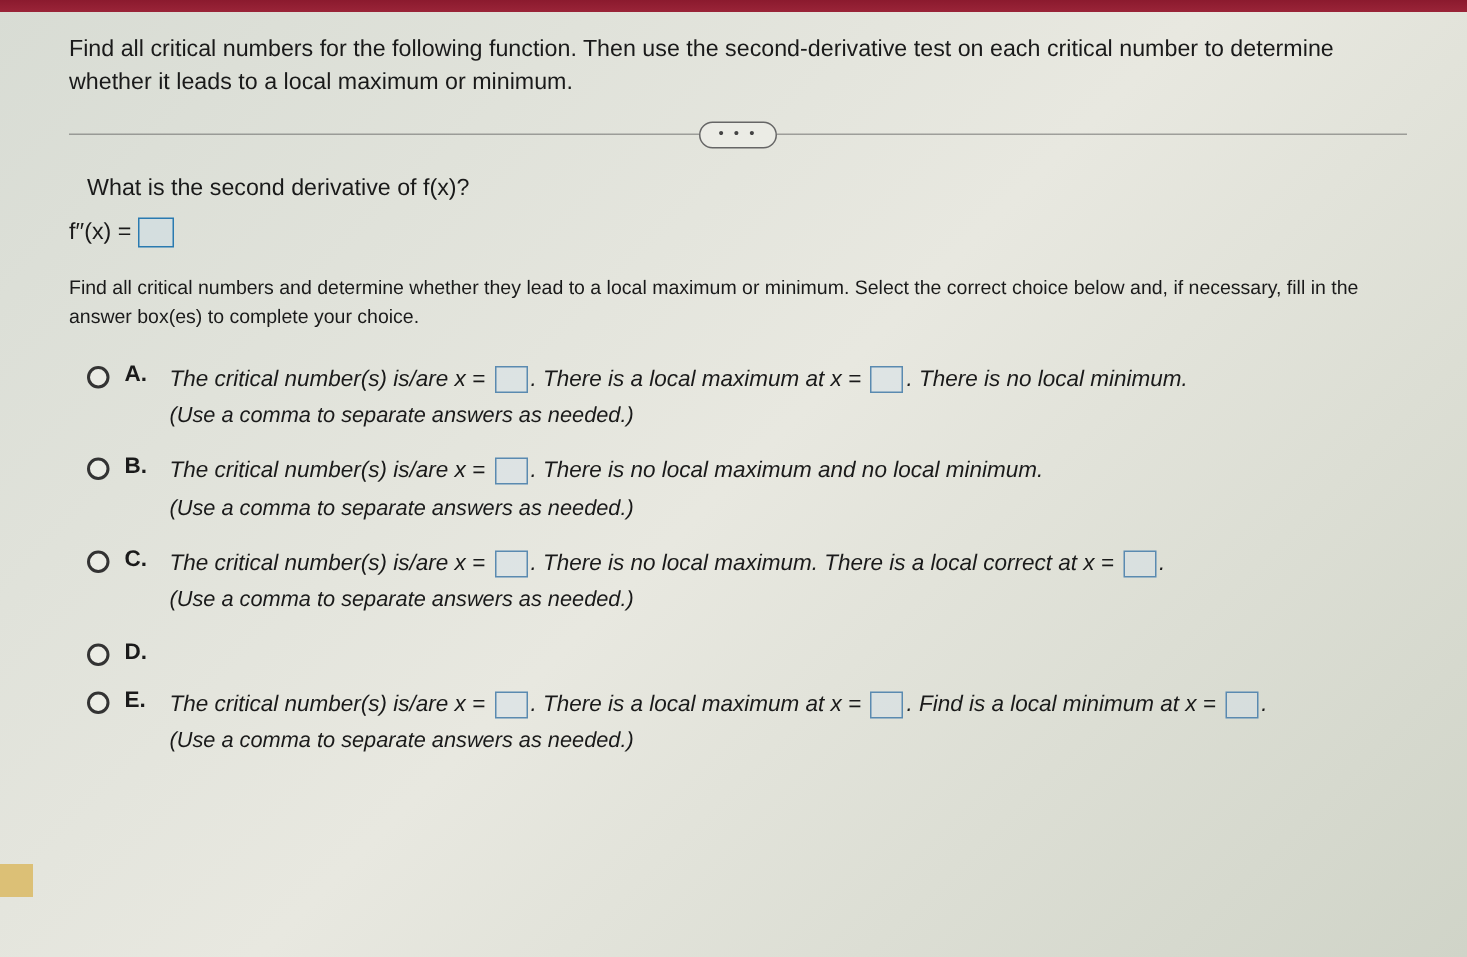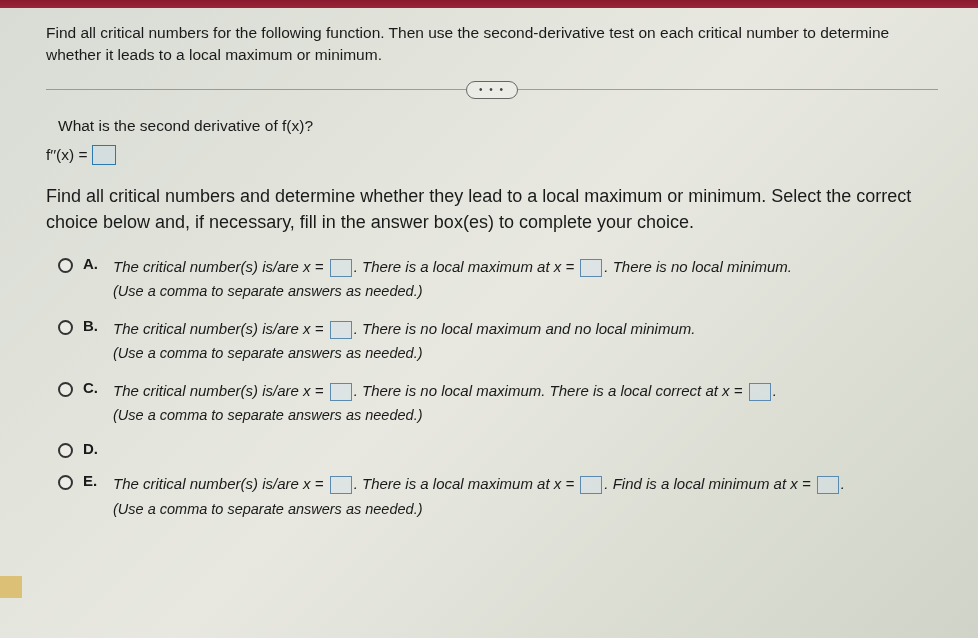--- a/index.html
+++ b/index.html
@@ -87,21 +87,21 @@
     .input-box-sm {
       display: inline-block;
       width: 22px;
       height: 18px;
       border: 1px solid #5a8ab0;
       background: rgba(210,225,235,0.45);
       vertical-align: middle;
       margin: 0 2px;
     }
     .instructions {
-      font-size: 18px;
+      font-size: 13px;
       line-height: 1.45;
       margin-bottom: 20px;
     }
     .options {
       padding-left: 12px;
     }
     .option {
       display: flex;
       gap: 10px;
       margin-bottom: 14px;

